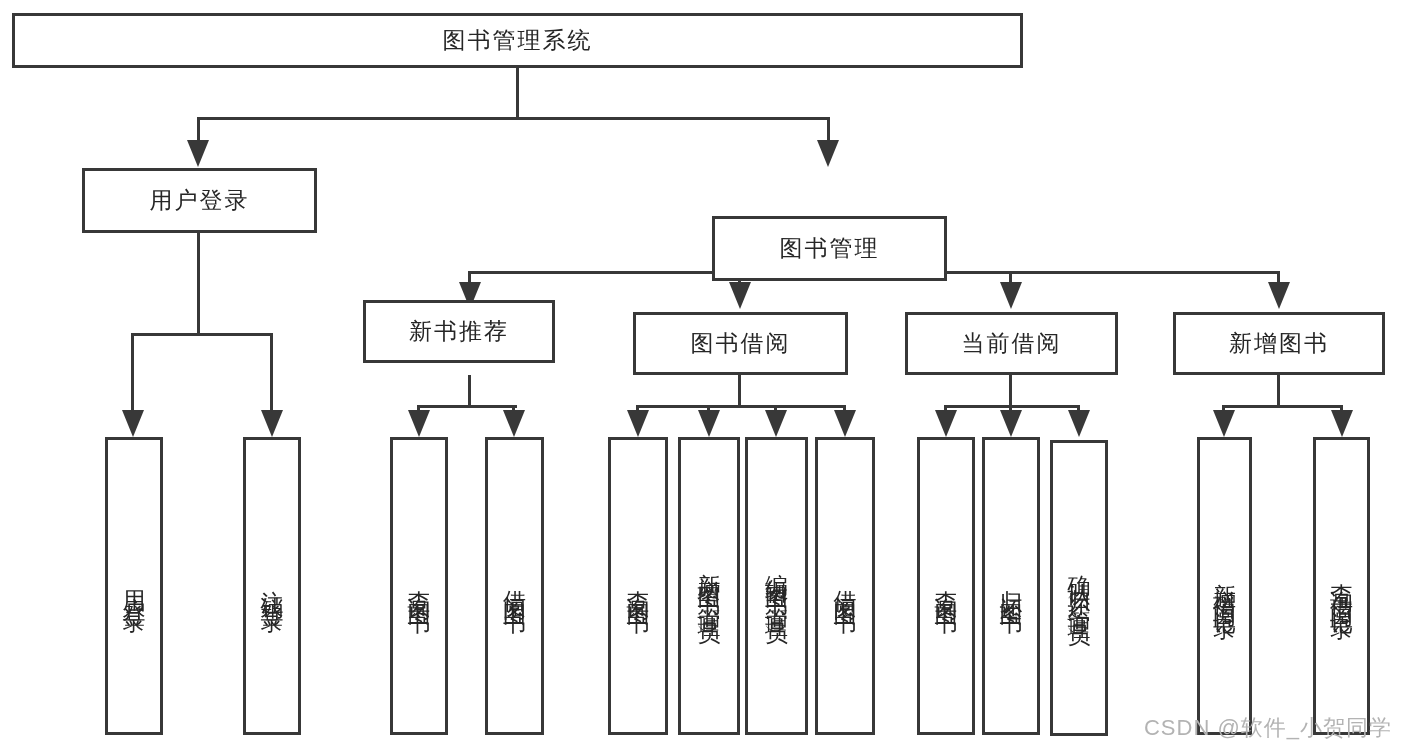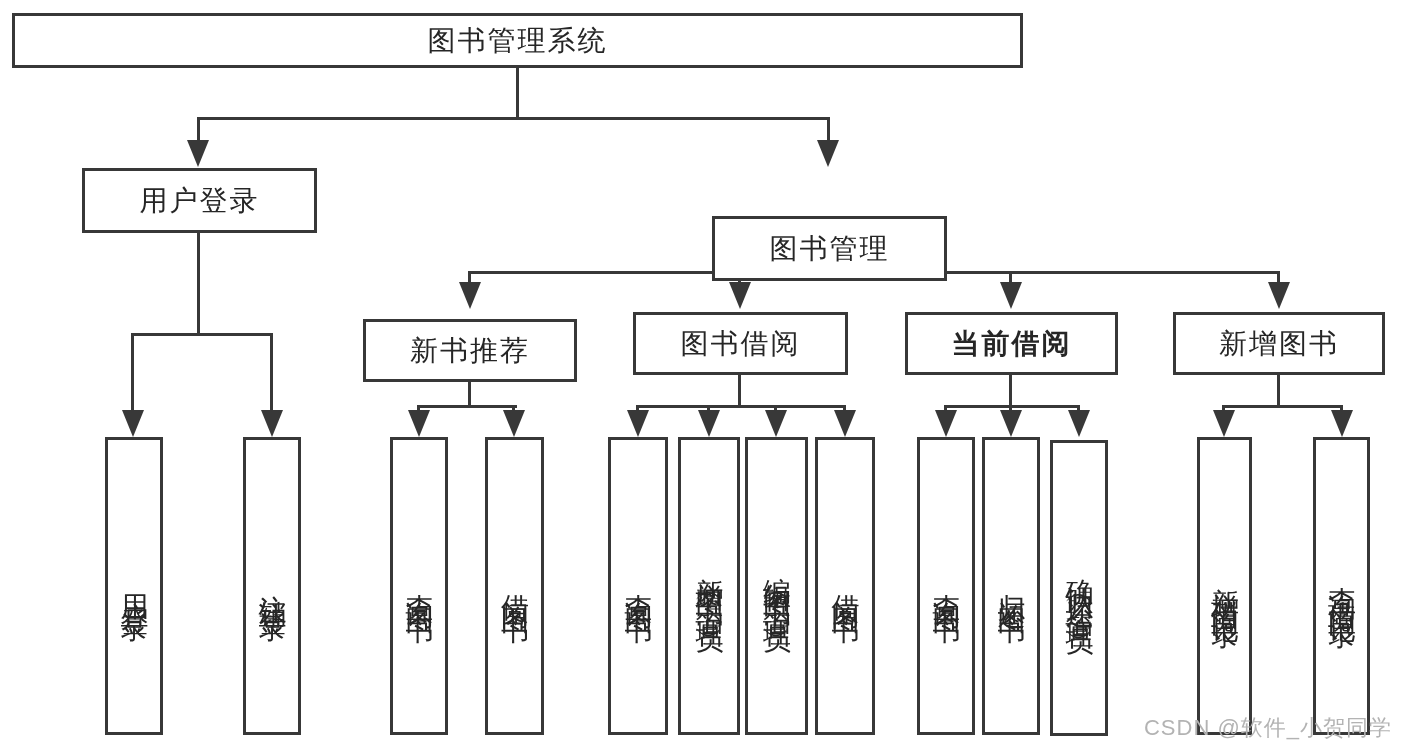--- a/index.html
+++ b/index.html
@@ -16,21 +16,21 @@
     background: #ffffff;
   }
   .node {
     position: absolute;
     background: #ffffff;
     border: 3px solid #383838;
     display: flex;
     align-items: center;
     justify-content: center;
     color: #262626;
-    font-size: 28px;
+    font-size: 23px;
     letter-spacing: 2px;
     z-index: 2;
   }
   .node .lbl { white-space: nowrap; line-height: 1; }
   .node.vertical .lbl {
     writing-mode: vertical-rl;
     text-orientation: mixed;
     letter-spacing: 7px;
     white-space: normal;
     line-height: 1;
@@ -120,27 +120,27 @@
   <div id="node-layer">
       <div class="node" style="left: 12px; top: 13px; width: 1011px; height: 55px;">
         <span class="lbl">图书管理系统</span>
       </div>
       <div class="node" style="left: 82px; top: 168px; width: 235px; height: 65px;">
         <span class="lbl">用户登录</span>
       </div>
       <div class="node" style="left: 712px; top: 168px; width: 235px; height: 65px; margin-top: 48px;">
         <span class="lbl">图书管理</span>
       </div>
-      <div class="node" style="left: 363px; top: 319px; width: 214px; height: 63px;">
+      <div class="node" style="left: 363px; top: 300px; width: 192px; height: 63px;">
         <span class="lbl">新书推荐</span>
       </div>
       <div class="node" style="left: 633px; top: 312px; width: 215px; height: 63px; align-items: center;">
         <span class="lbl">图书借阅</span>
       </div>
-      <div class="node" style="left: 905px; top: 312px; width: 213px; height: 63px; font-weight: bold;">
+      <div class="node" style="left: 905px; top: 312px; width: 213px; height: 63px;">
         <span class="lbl">当前借阅</span>
       </div>
       <div class="node" style="left: 1173px; top: 312px; width: 212px; height: 63px;">
         <span class="lbl">新增图书</span>
       </div>
       <div class="node vertical" style="left: 105px; top: 437px; width: 58px; height: 298px;">
         <span class="lbl">用户登录</span>
       </div>
       <div class="node vertical" style="left: 243px; top: 437px; width: 58px; height: 298px;">
         <span class="lbl">注销登录</span>

